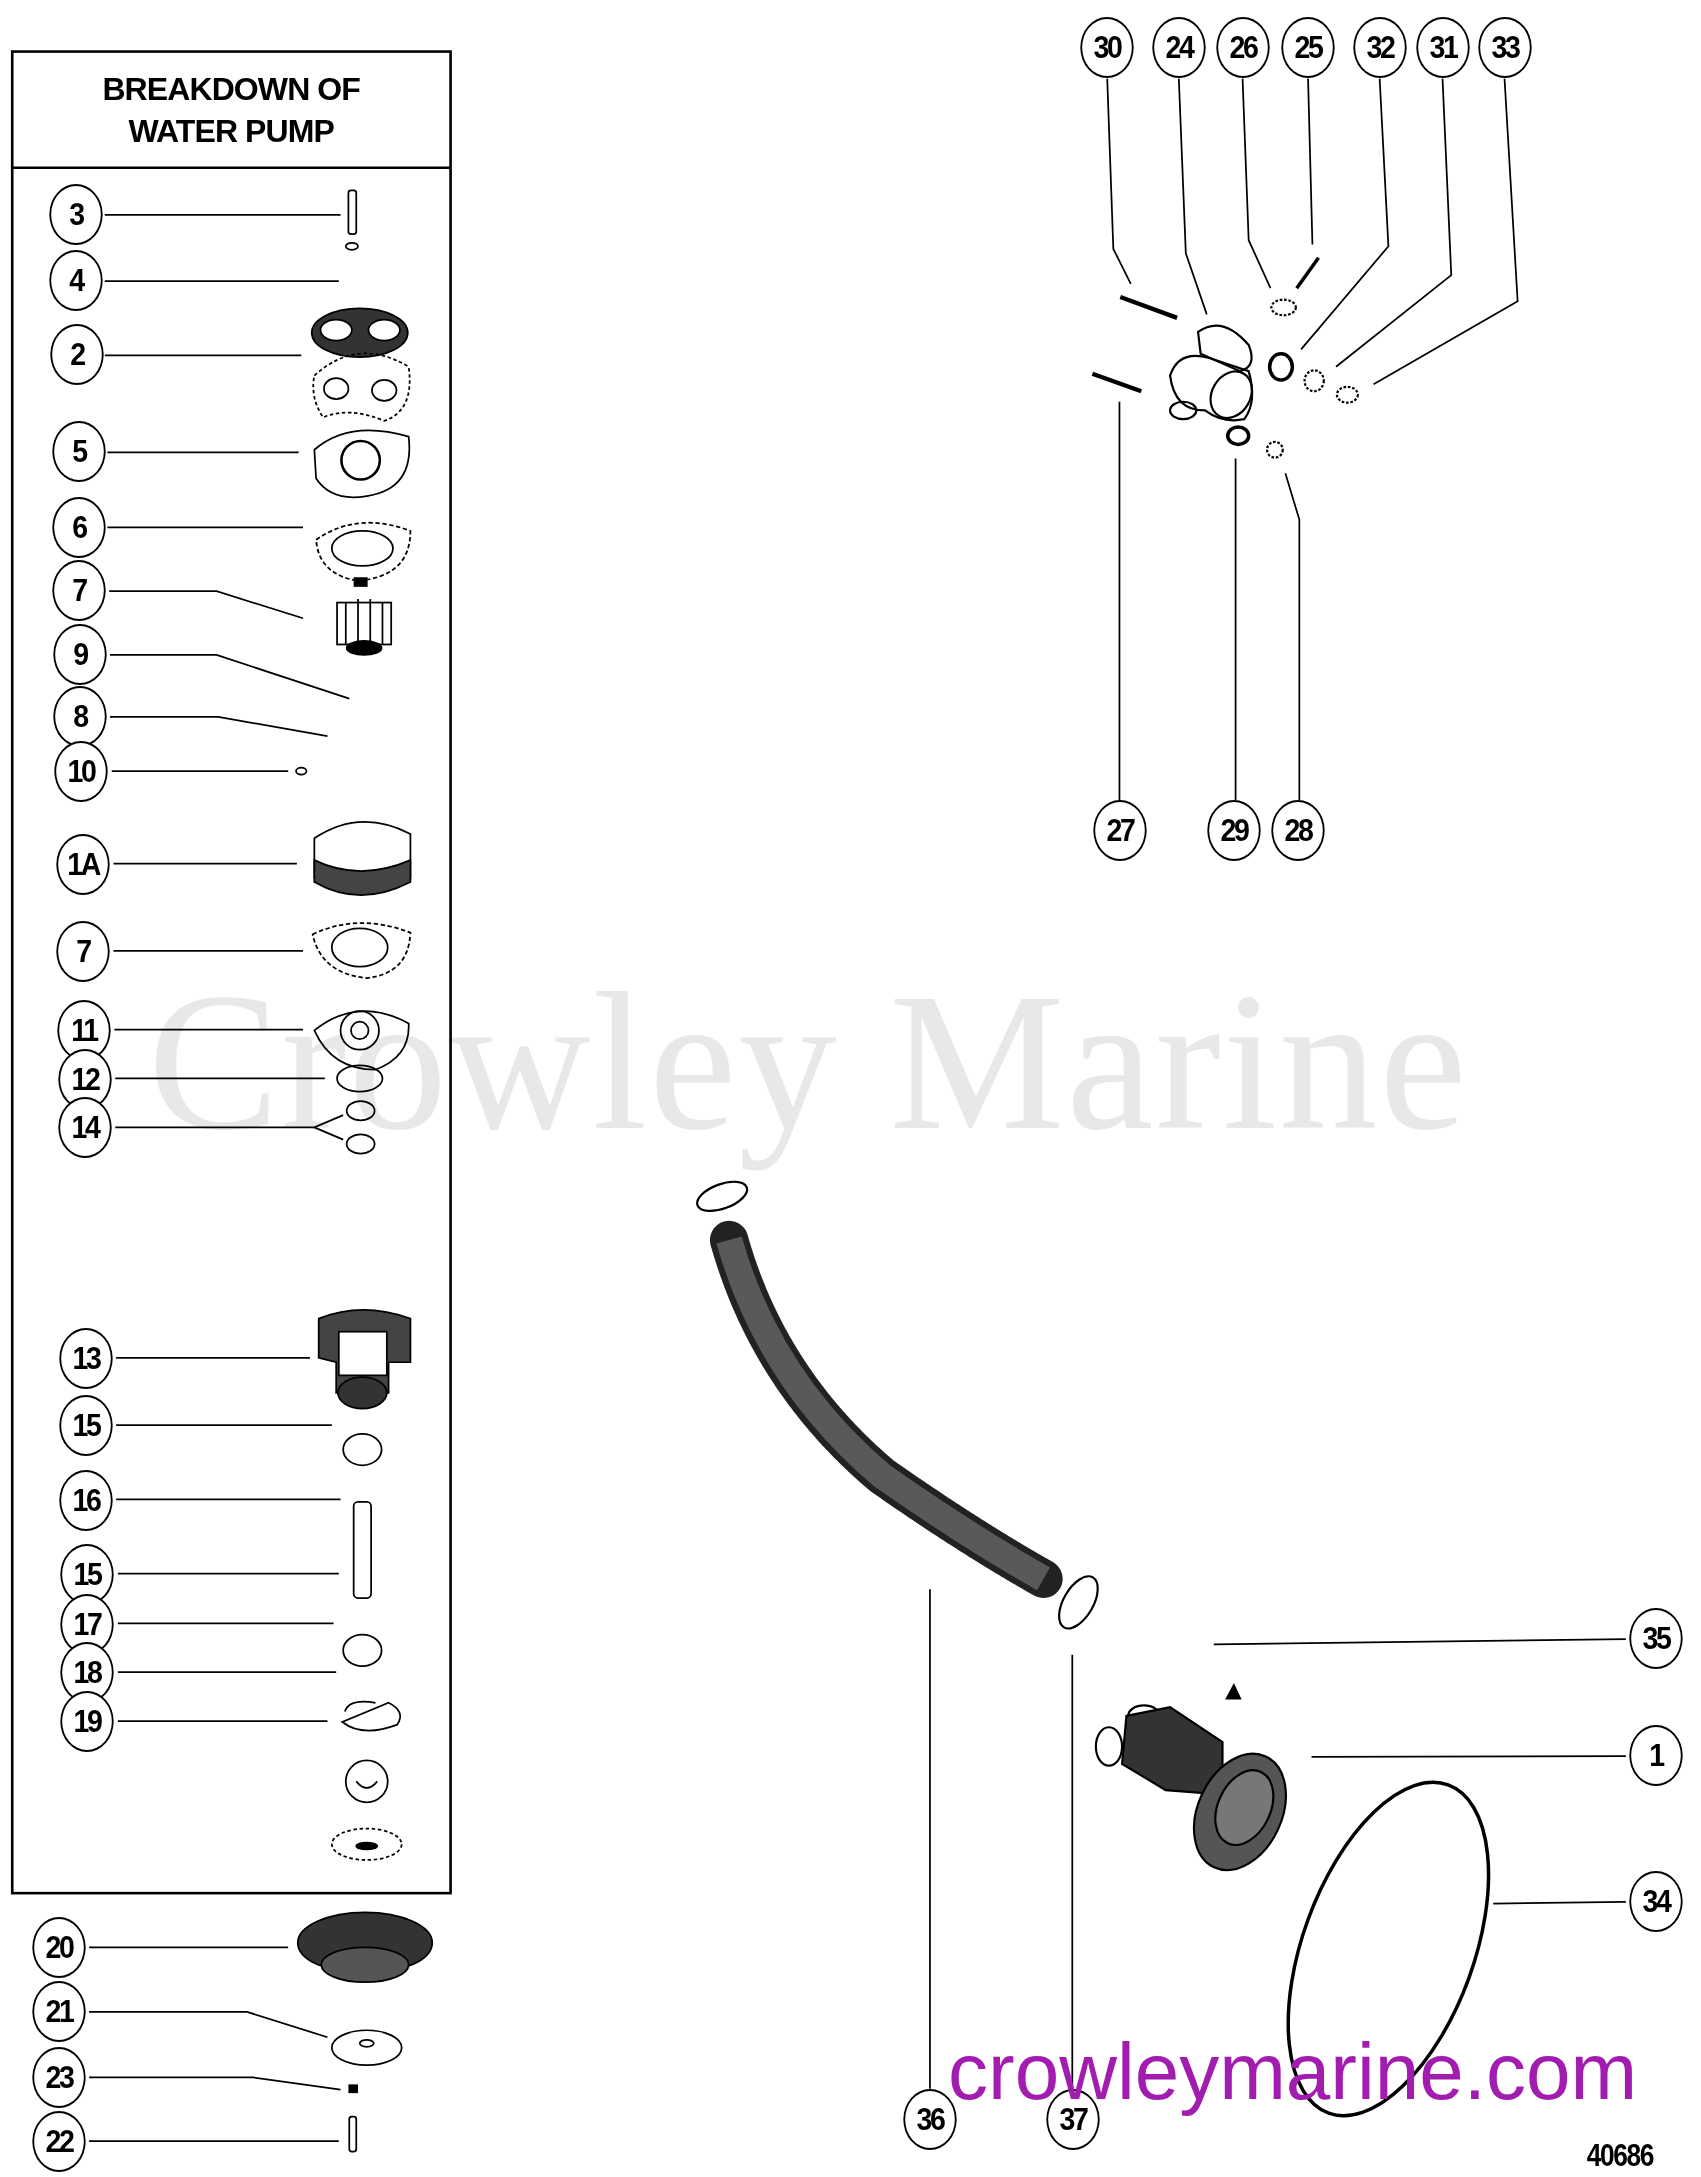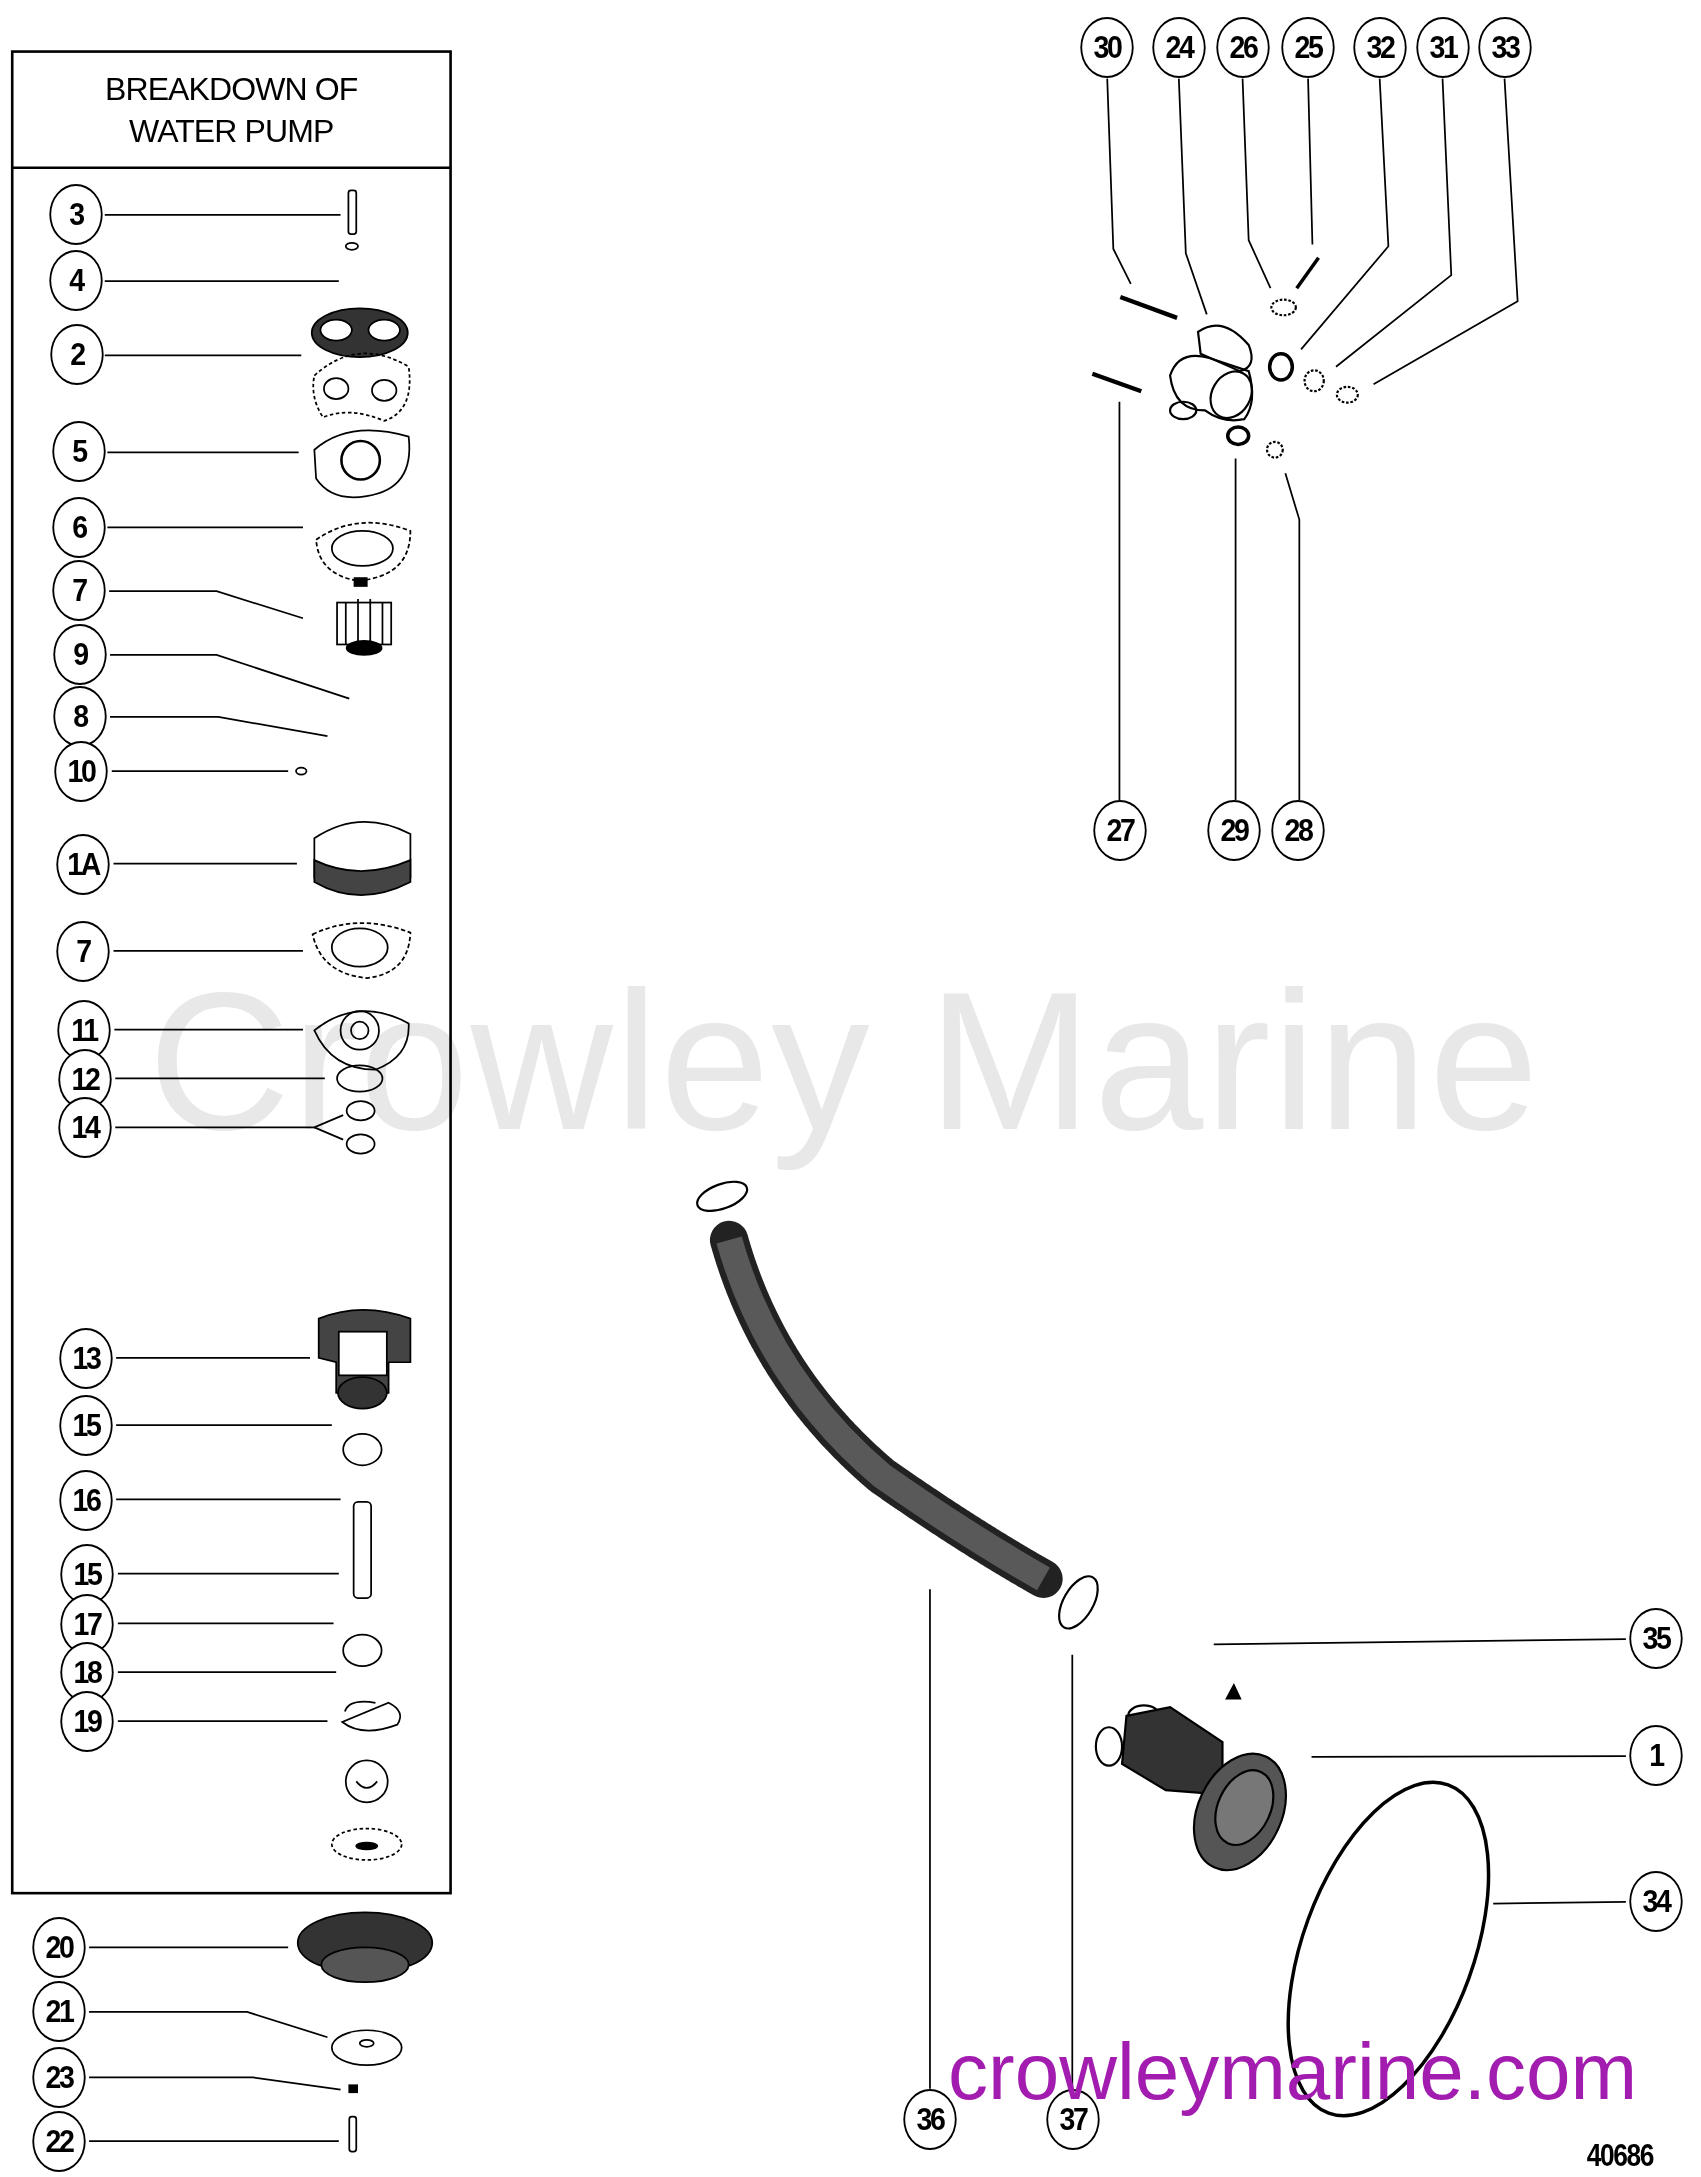--- a/index.html
+++ b/index.html
@@ -1,23 +1,23 @@
 <!DOCTYPE html>
 <html style="font-size:14px"><head>
 <meta charset="utf-8">
 <style>
   html,body{margin:0;padding:0;background:#fff;}
   body{width:1701px;height:2177px;position:relative;overflow:hidden;font-family:"Liberation Sans",sans-serif;}
   #art{position:absolute;left:0;top:0;width:1701px;height:2177px;}
   .wm{position:absolute;color:#e8e8e8;font-family:"Liberation Sans",sans-serif;white-space:nowrap;pointer-events:none;}
-  .wm-big{left:148px;top:948px;font-size:197px;letter-spacing:1.7px;}
+  .wm-big{left:148px;top:948px;font-size:197px;letter-spacing:1.7px;font-family:Liberation Serif, serif;}
   .wm-url{left:948px;top:2026px;font-size:80px;color:#a21caf;}
   .callout{position:absolute;width:58px;height:61px;margin-left:-29px;margin-top:-31px;border:2.6px solid #000;border-radius:50%;box-sizing:border-box;background:#fff;display:flex;align-items:center;justify-content:center;font-family:"Liberation Sans Narrow","Liberation Sans",sans-serif;font-weight:bold;font-size:31px;letter-spacing:-2.6px;transform:scaleX(.92);cursor:pointer;}
   .callout span{display:block;}
-  .title-box{position:absolute;left:12.2px;top:52px;width:438px;height:116px;box-sizing:border-box;display:flex;flex-direction:column;align-items:center;justify-content:center;text-align:center;font-weight:normal;font-size:32px;line-height:42px;letter-spacing:-0.9px;}
+  .title-box{position:absolute;left:12.2px;top:52px;width:438px;height:116px;box-sizing:border-box;display:flex;flex-direction:column;align-items:center;justify-content:center;text-align:center;font-weight:bold;font-size:32px;line-height:42px;letter-spacing:-0.9px;}
   .fig-id{position:absolute;left:1581px;top:2138px;font-weight:bold;font-size:31px;letter-spacing:-1.7px;transform:scaleX(.85);}
 </style>
 </head>
 <body>
 
 <div class="wm wm-big">Crowley Marine</div>
 
 <svg id="art" viewBox="0 0 1948 2493" xmlns="http://www.w3.org/2000/svg">
 
   <g fill="none" stroke="#000" stroke-width="3">

